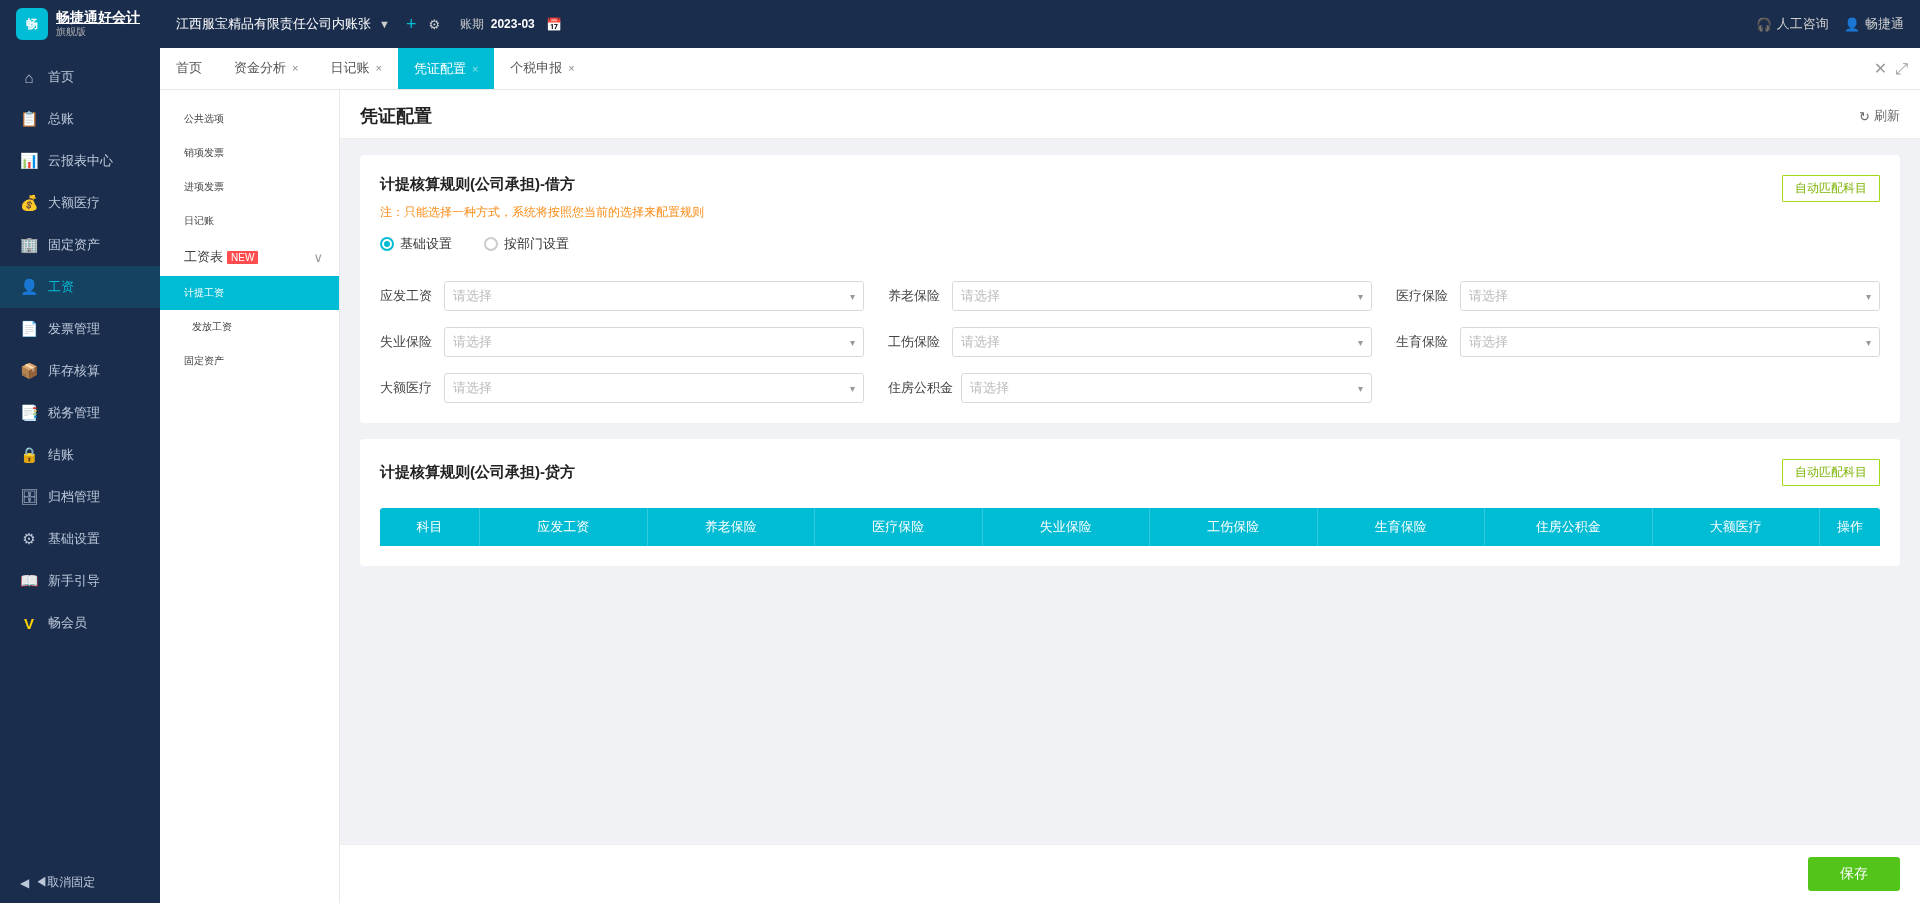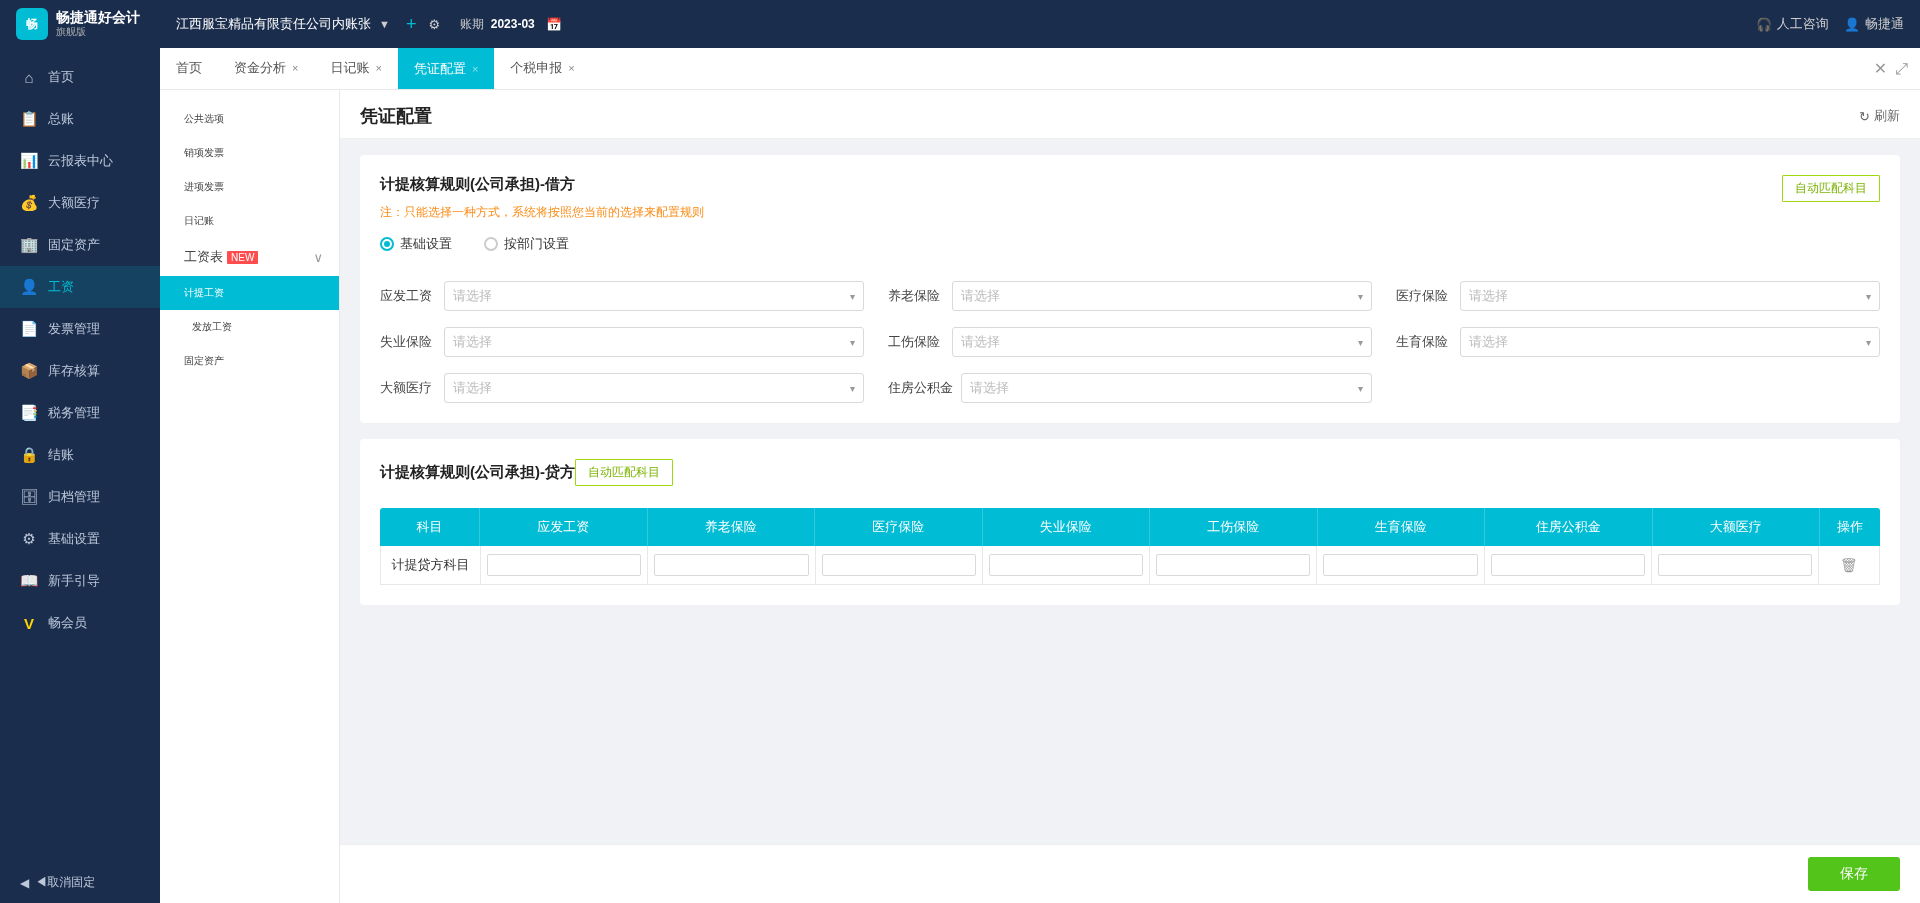--- a/index.html
+++ b/index.html
@@ -26,21 +26,21 @@
       height: 32px;
       background: #00bcd4;
       border-radius: 6px;
       display: flex;
       align-items: center;
       justify-content: center;
       color: white;
       font-weight: bold;
       font-size: 12px;
     }
-    .logo-text { color: white; font-size: 14px; font-weight: bold; line-height: 1.2; }
+    .logo-text { color: white; font-size: 14px; font-weight: bold; line-height: 1.2; text-decoration: underline; }
     .logo-sub { color: #aaa; font-size: 10px; }
     .header-company {
       flex: 1;
       display: flex;
       align-items: center;
       gap: 8px;
       color: white;
       font-size: 13px;
     }
     .header-dropdown {
@@ -619,68 +619,38 @@
                 <div class="form-select">
                   <span style="color:#bbb">请选择</span>
                   <span class="select-arrow">▾</span>
                 </div>
               </div>
               <div></div>
             </div>
           </div>
 
           <div class="table-section">
-            <div style="display:flex; align-items:center; margin-bottom:12px;">
+            <div style="display:flex; justify-content:space-between; align-items:center; margin-bottom:12px;">
               <div class="section-title">计提核算规则(公司承担)-贷方</div>
               <button class="auto-match-btn">自动匹配科目</button>
             </div>
 
             <div class="table-header-row">
               <div class="th-cell">科目</div>
               <div class="th-cell">应发工资</div>
               <div class="th-cell">养老保险</div>
               <div class="th-cell">医疗保险</div>
               <div class="th-cell">失业保险</div>
               <div class="th-cell">工伤保险</div>
               <div class="th-cell">生育保险</div>
               <div class="th-cell">住房公积金</div>
               <div class="th-cell">大额医疗</div>
               <div class="th-cell">操作</div>
             </div>
 
-            <div class="table-data-row">
-              <div class="td-cell">计提贷方科目</div>
-              <div class="td-cell">
-                  <input class="td-input" value="" style="">
-                </div>
-              <div class="td-cell">
-                  <input class="td-input" value="" style="">
-                </div>
-              <div class="td-cell">
-                  <input class="td-input" value="" style="">
-                </div>
-              <div class="td-cell">
-                  <input class="td-input" value="" style="">
-                </div>
-              <div class="td-cell">
-                  <input class="td-input" value="" style="">
-                </div>
-              <div class="td-cell">
-                  <input class="td-input" value="" style="">
-                </div>
-              <div class="td-cell">
-                  <input class="td-input" value="" style="">
-                </div>
-              <div class="td-cell">
-                  <input class="td-input" value="" style="">
-                </div>
-              <div class="td-cell">
-                <span class="delete-icon">🗑</span>
-              </div>
-            </div>
           </div>
 
         </div>
 
         <div class="save-bar">
           <button class="save-btn">保存</button>
         </div>
       </div>
 
     </div>

